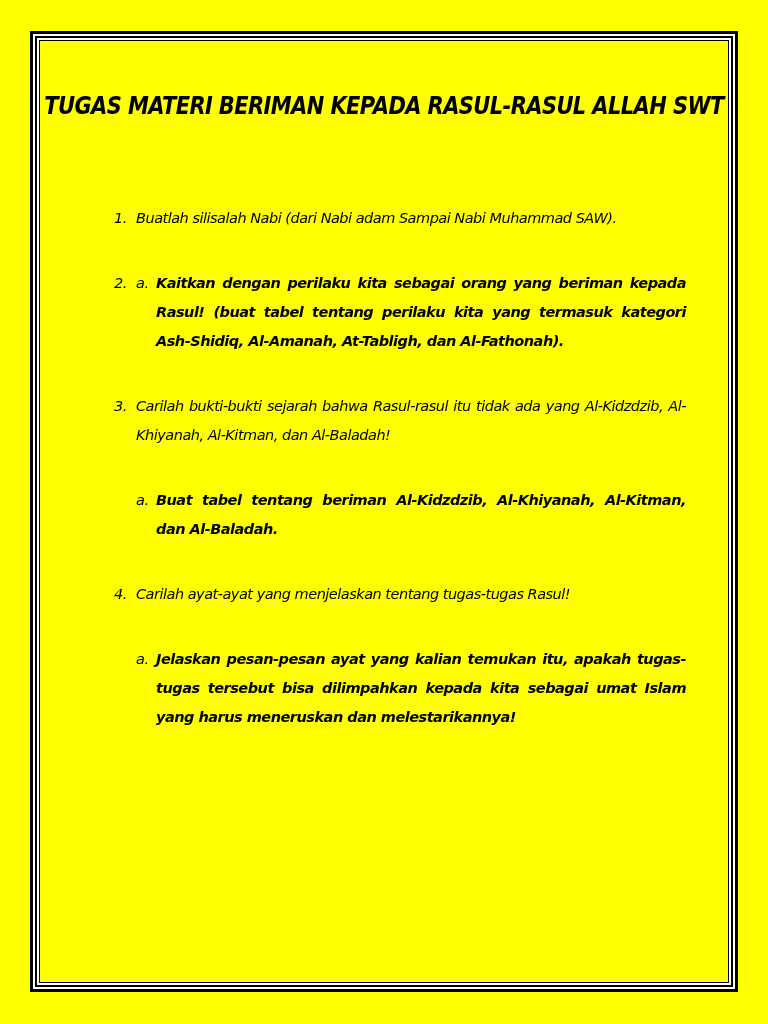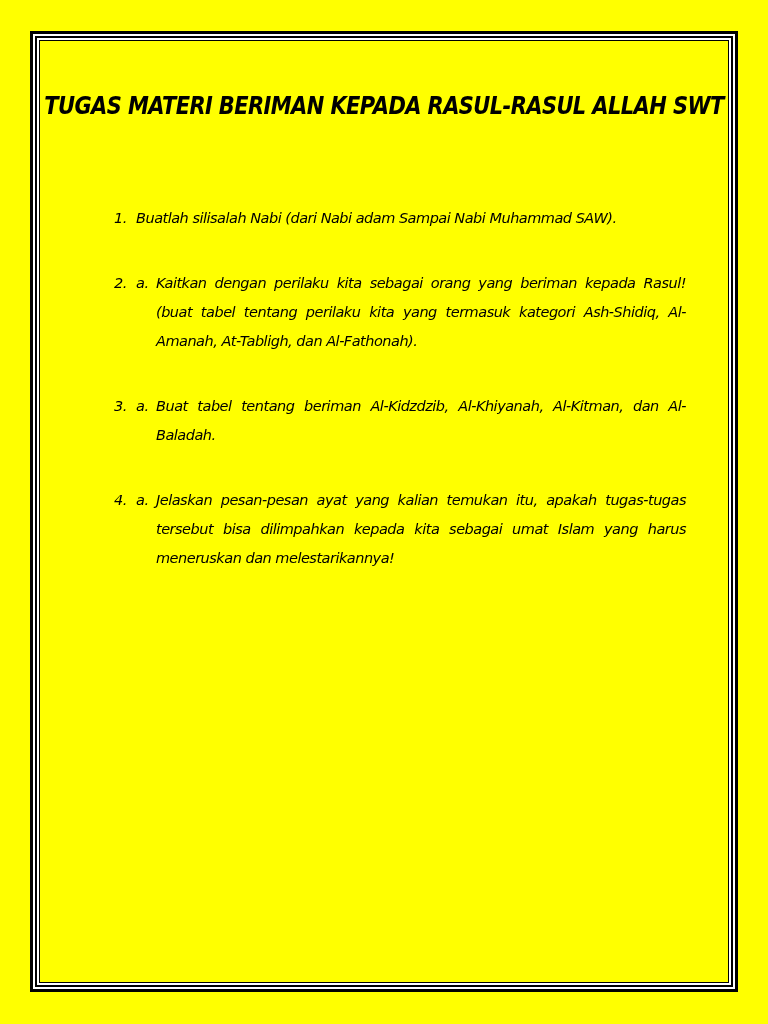--- a/index.html
+++ b/index.html
@@ -96,20 +96,21 @@
       position: relative;
       padding-left: 20px;
     }
     .sub .letter {
       position: absolute;
       left: 0;
       top: 0;
     }
     .sub .text {
       text-align: justify;
+      font-weight: bold;
     }
   </style>
 </head>
 <body>
 
 <div class="frame-outer">
   <div class="frame-mid">
     <div class="frame-inner"></div>
   </div>
 </div>
@@ -126,27 +127,29 @@
   <div class="item">
     <span class="num">2.</span>
     <div class="sub">
       <span class="letter">a.</span>
       <div class="text">Kaitkan dengan perilaku kita sebagai orang yang beriman kepada Rasul! (buat tabel tentang perilaku kita yang termasuk kategori Ash-Shidiq, Al-Amanah, At-Tabligh, dan Al-Fathonah).</div>
     </div>
   </div>
 
   <div class="item">
     <span class="num">3.</span>
+    <div class="text">Carilah bukti-bukti sejarah bahwa Rasul-rasul itu tidak ada yang Al-Kidzdzib, Al-Khiyanah, Al-Kitman, dan Al-Baladah!</div>
     <div class="sub">
       <span class="letter">a.</span>
       <div class="text">Buat tabel tentang beriman Al-Kidzdzib, Al-Khiyanah, Al-Kitman, dan Al-Baladah.</div>
     </div>
   </div>
 
   <div class="item">
     <span class="num">4.</span>
+    <div class="text">Carilah ayat-ayat yang menjelaskan tentang tugas-tugas Rasul!</div>
     <div class="sub">
       <span class="letter">a.</span>
       <div class="text">Jelaskan pesan-pesan ayat yang kalian temukan itu, apakah tugas-tugas tersebut bisa dilimpahkan kepada kita sebagai umat Islam yang harus meneruskan dan melestarikannya!</div>
     </div>
   </div>
 
 </div>
 
 </body></html>

